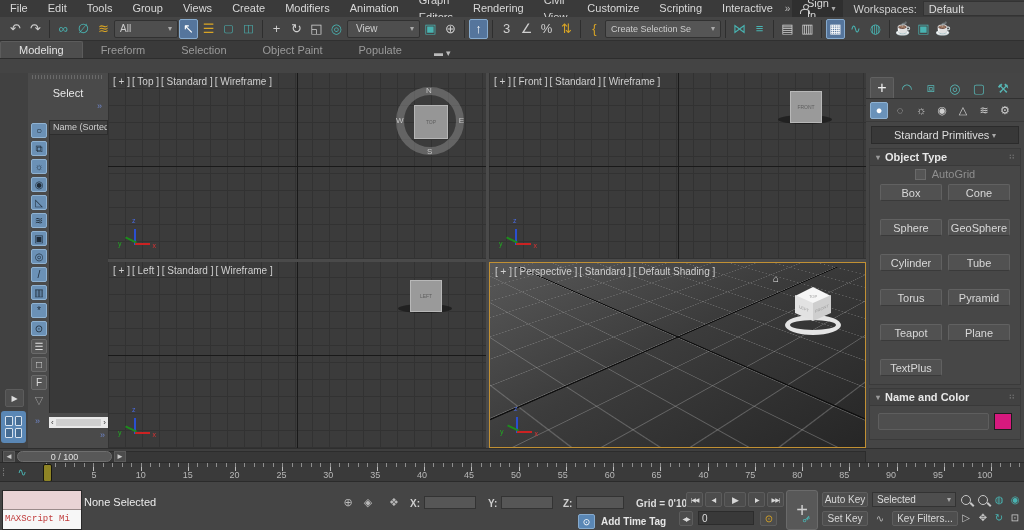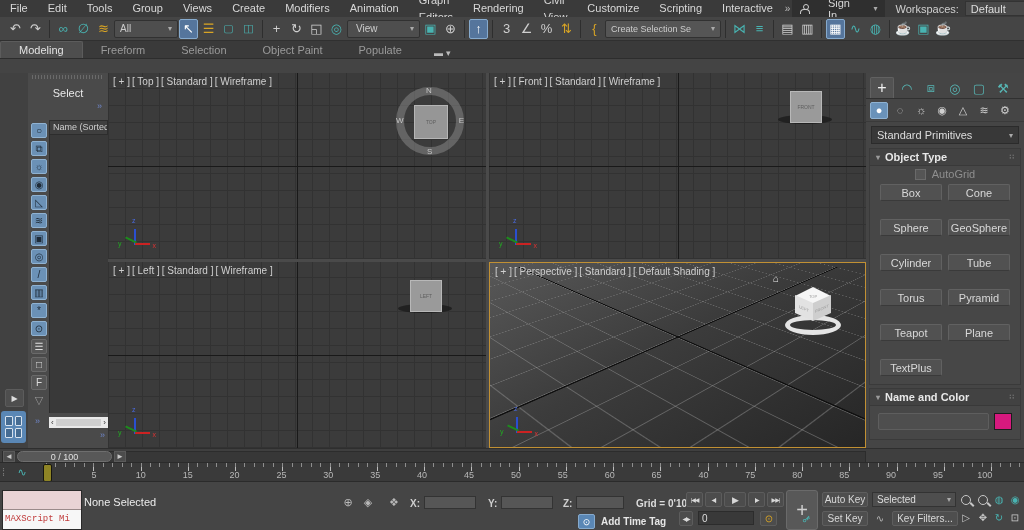--- a/index.html
+++ b/index.html
@@ -6,21 +6,21 @@
   #app{position:relative;width:1024px;height:530px;background:#444;font-family:"Liberation Sans",sans-serif;
        font-size:11px;color:#d6d6d6;overflow:hidden;user-select:none;}
   .sep{width:1px;height:18px;background:#2e2e2e;margin:0 3px;}
   .grip{width:5px;height:100%;background-image:repeating-linear-gradient(0deg,#666 0 1px,transparent 1px 3px);background-size:1px 100%;background-repeat:no-repeat;background-position:2px 0;}
 
   
   #menubar{position:absolute;left:0;top:0;width:1024px;height:17px;background:#3a3a3a;display:flex;align-items:center;border-bottom:1px solid #2c2c2c;}
   #menu-items{display:flex;align-items:center;height:100%;}
   .menu-item{padding:0 10px;color:#d8d8d8;font-size:11px;line-height:17px;cursor:default;}
   #menu-overflow{color:#bbb;margin:0 2px;font-size:10px;}
-  #signin{display:flex;align-items:center;gap:21px;background:#2f2f2f;height:17px;padding:0 8px;width:106px;justify-content:space-between;}
+  #signin{display:flex;align-items:center;gap:0;background:#2f2f2f;height:17px;padding:0 8px;width:106px;justify-content:space-between;}
   .person-icon{width:9px;height:9px;position:relative;display:inline-block;}
   .person-icon::before{content:"";position:absolute;left:2.5px;top:0;width:4px;height:4px;border:1px solid #ccc;border-radius:50%;}
   .person-icon::after{content:"";position:absolute;left:0;top:5px;width:8px;height:4px;border:1px solid #ccc;border-bottom:none;border-radius:4px 4px 0 0;}
   .dd-arrow{color:#aaa;font-size:8px;margin-left:auto;}
   #workspaces{display:flex;align-items:center;gap:6px;margin-left:10px;color:#cfcfcf;}
   #workspace-select{background:#4a4a4a;border:1px solid #333;height:13px;width:210px;display:flex;align-items:center;padding:0 5px;color:#ddd;}
 
   
   #toolbar{position:absolute;left:0;top:17px;width:1024px;height:24px;background:#454545;display:flex;align-items:center;gap:1px;padding-left:6px;box-sizing:border-box;border-bottom:1px solid #303030;}
   .tb{height:20px;min-width:19px;display:flex;align-items:center;justify-content:center;font-size:13px;color:#cfcfcf;}
@@ -111,21 +111,21 @@
   .tripod .yt{position:absolute;left:-4px;bottom:2px;color:#2a2;}
 
   
   #command-panel{position:absolute;left:866px;top:73px;width:158px;height:387px;background:#454545;}
   #cp-tabs{display:flex;align-items:flex-end;height:25px;padding:0 4px;gap:2px;border-bottom:1px solid #303030;}
   .cpt{width:22px;height:20px;display:flex;align-items:center;justify-content:center;font-size:13px;color:#57b6b4;}
   .cpt.active{background:#525252;border:1px solid #616161;border-bottom:none;border-radius:2px 2px 0 0;color:#f0f0f0;font-size:16px;}
   #cp-cats{display:flex;align-items:center;height:22px;padding:0 4px;gap:3px;border-bottom:1px solid #3a3a3a;}
   .cpc{width:18px;height:17px;display:flex;align-items:center;justify-content:center;font-size:11px;color:#d0d0d0;}
   .cpc.active{background:#6a92b9;border:1px solid #8fb2d2;border-radius:2px;box-sizing:border-box;color:#fff;}
-  #cp-dropdown{margin:4px 5px;height:16px;background:#383838;border:1px solid #2b2b2b;display:flex;align-items:center;padding:0 5px;color:#ddd;font-size:11px;}
+  #cp-dropdown{margin:4px 5px;height:16px;background:#383838;border:1px solid #2b2b2b;display:flex;align-items:center;padding:0 22px;color:#ddd;font-size:11px;}
   .rollout{margin:3px 3px 0 3px;border:1px solid #3a3a3a;background:#474747;}
   .rollout-h{height:16px;background:#424242;display:flex;align-items:center;gap:5px;padding:0 6px;color:#e8e8e8;font-weight:bold;font-size:11px;border-bottom:1px solid #393939;}
   .rollout-h .tri{color:#9a9a9a;font-size:8px;}
   .rollout-h .pin{margin-left:auto;color:#888;font-size:7px;}
   #autogrid-row{display:flex;align-items:center;gap:6px;justify-content:center;height:16px;color:#8f8f8f;}
   #autogrid-box{width:9px;height:9px;background:#555;border:1px solid #6a6a6a;}
   #obj-buttons{display:grid;grid-template-columns:1fr 1fr;gap:18px 6px;padding:2px 10px 8px 10px;}
   .obtn{height:15px;background:#515151;border:1px solid #616161;border-bottom-color:#3a3a3a;border-radius:2px;
         display:flex;align-items:center;justify-content:center;color:#d8d8d8;font-size:11px;}
   #name-color-body{display:flex;align-items:center;gap:5px;padding:7px 8px 9px 8px;}

